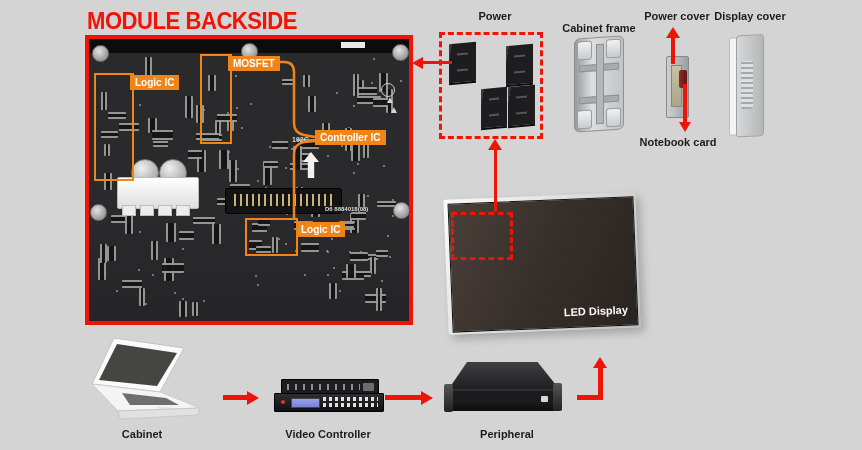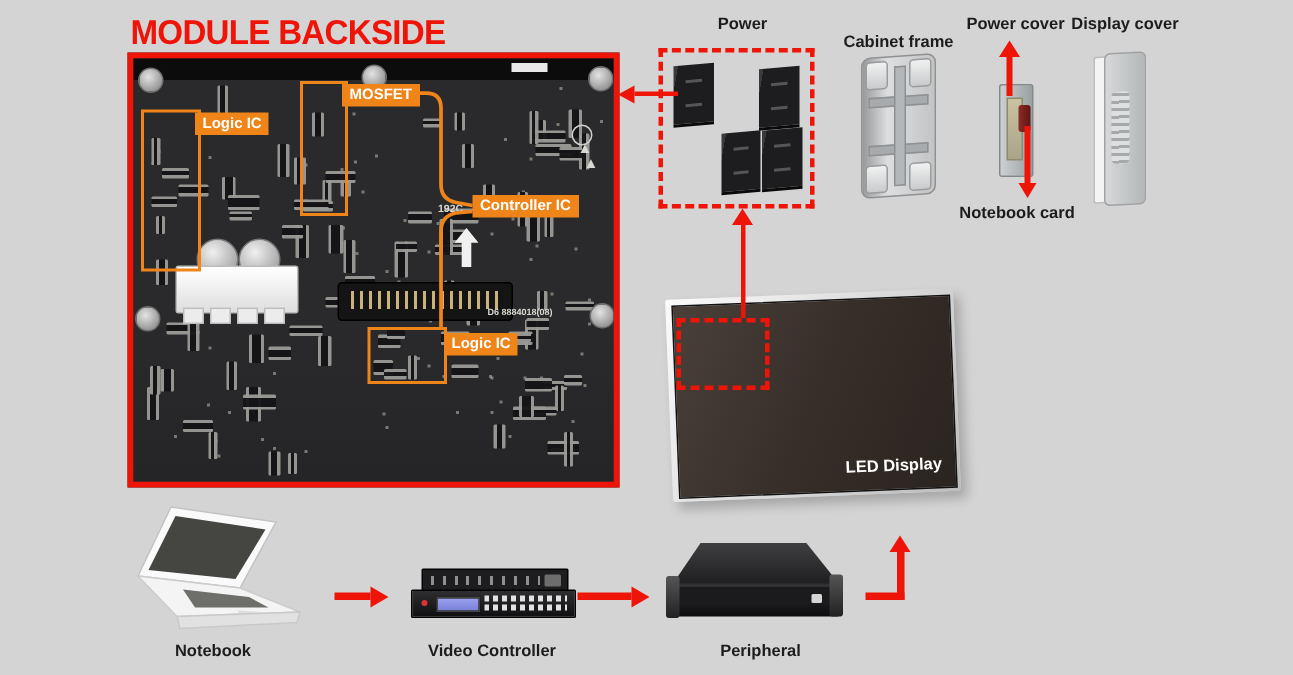--- a/index.html
+++ b/index.html
@@ -366,21 +366,21 @@
   <div class="abs dash-box" style="left:451px;top:212px;width:56px;height:42px;z-index:8;"></div>
 
   <svg class="abs" style="left:80px;top:334px;" width="128" height="96" viewBox="0 0 128 96">
     <polygon points="12,50 34,4 104,14 80,58" fill="#fafafa" stroke="#c3c3c3"></polygon>
     <polygon points="19,46 37,10 97,19 77,52" fill="#454542"></polygon>
     <polygon points="12,50 80,58 120,74 38,77" fill="#f4f4f4" stroke="#cccccc"></polygon>
     <polygon points="42,59 86,64 99,71 50,71" fill="#6e6e6a"></polygon>
     <polygon points="78,73 96,74 100,77 81,77" fill="#dedede"></polygon>
     <polygon points="38,77 120,74 118,81 40,85" fill="#e1e1e1" stroke="#c9c9c9"></polygon>
   </svg>
-  <div class="abs comp-label" style="left:102px;top:428px;width:80px;">Notebook</div>
+  <div class="abs comp-label" style="left:102px;top:428px;width:80px;">Cabinet</div>
 
   <div class="abs vp-top">
       <i></i>
       <u></u>
     </div>
   <div class="abs vp-bot">
     <div class="pwr"></div>
       <div class="lcd"></div>
       <div class="keys"></div>
       <div class="keys2"></div>

